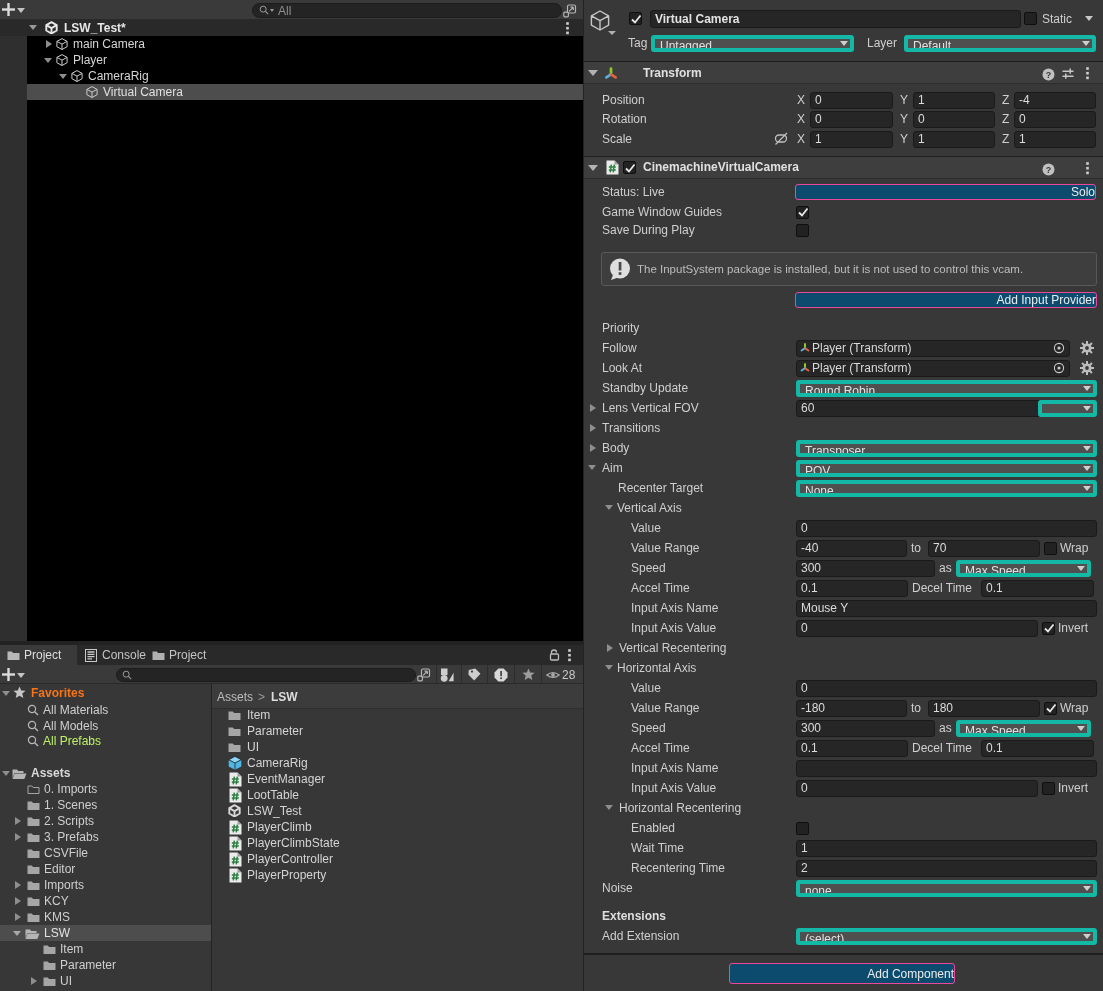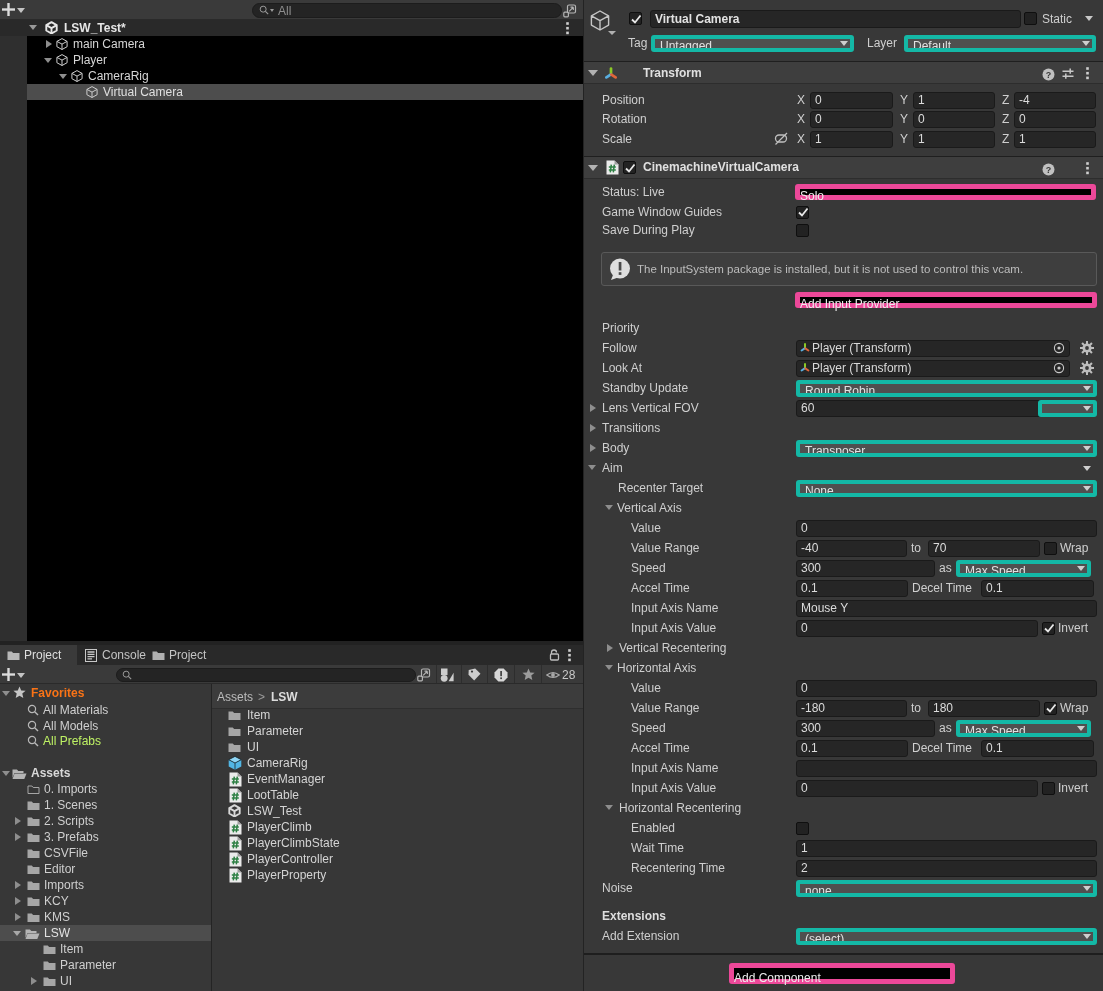--- a/index.html
+++ b/index.html
@@ -1,20 +1,20 @@
 <!DOCTYPE html>
 <html><head><meta charset="utf-8"><style>
 *{margin:0;padding:0;box-sizing:border-box}
 body{width:1103px;height:991px;background:#383838;font-family:"Liberation Sans",sans-serif;font-size:12px;color:#cfcfcf;overflow:hidden}
 #root{position:absolute;left:0;top:0;width:1103px;height:991px;overflow:hidden;transform:translateZ(0);will-change:transform}
 .abs{position:absolute}
 .lbl{position:absolute;height:16px;line-height:16px;white-space:nowrap;color:#cfcfcf}
 .fld{position:absolute;background:#262626;border:1px solid #1a1a1a;border-radius:3px;height:17px;line-height:15px;color:#dcdcdc;padding-left:4px;white-space:nowrap;overflow:hidden}
 .dd{position:absolute;background:#4f4f4f;border:4px solid #14b8a6;border-radius:3px;height:17px;line-height:15px;color:#e2e2e2;padding-left:5px;white-space:nowrap;overflow:hidden}
-.btn{position:absolute;background:#000000;border:5px solid #ec4899;border-radius:3px;color:#ececec;text-align:left}
+.btn{position:absolute;background:#0c4a6e;border:1px solid #ec4899;border-radius:3px;color:#ececec;text-align:right}
 .cb{position:absolute;width:13px;height:13px;background:#222222;border:1px solid #0f0f0f;border-radius:2px}
 .bold{font-weight:bold}
 </style></head><body>
 <div id="root">
 <div class="abs" style="left:0;top:0;width:583px;height:645px;background:#000000">
 <div class="abs" style="left:0;top:0;width:583px;height:20px;background:#3a3a3a;border-bottom:1px solid #2a2a2a"></div>
 <svg style="position:absolute;left:2px;top:3px" width="13" height="13" viewBox="0 0 12.5 12.5">
         <rect x="5.1" y="0" width="2.3" height="12.5" fill="#dcdcdc"></rect>
         <rect x="0" y="5.1" width="12.5" height="2.3" fill="#dcdcdc"></rect>
       </svg>
@@ -478,20 +478,21 @@
 <div class="dd" style="left:1038px;top:399.5px;width:59px"></div>
 <div style="position:absolute;left:1083px;top:406px;width:0;height:0;border-left:4.5px solid transparent;border-right:4.5px solid transparent;border-top:5px solid #cecece"></div>
 <div style="position:absolute;left:590px;top:424px;width:0;height:0;border-top:4.0px solid transparent;border-bottom:4.0px solid transparent;border-left:6px solid #8e8e8e"></div>
 <div class="lbl" style="left:602px;top:420px;color:#cfcfcf">Transitions</div>
 <div style="position:absolute;left:590px;top:444px;width:0;height:0;border-top:4.0px solid transparent;border-bottom:4.0px solid transparent;border-left:6px solid #8e8e8e"></div>
 <div class="lbl" style="left:602px;top:440px;color:#cfcfcf">Body</div>
 <div class="dd" style="left:796px;top:439.5px;width:301px">Transposer</div>
 <div style="position:absolute;left:1083px;top:446px;width:0;height:0;border-left:4.5px solid transparent;border-right:4.5px solid transparent;border-top:5px solid #cecece"></div>
 <div style="position:absolute;left:588px;top:465px;width:0;height:0;border-left:4.5px solid transparent;border-right:4.5px solid transparent;border-top:5px solid #8e8e8e"></div>
 <div class="lbl" style="left:602px;top:460px;color:#cfcfcf">Aim</div>
+<div class="dd" style="left:796px;top:459.5px;width:301px">POV</div>
 <div style="position:absolute;left:1083px;top:466px;width:0;height:0;border-left:4.5px solid transparent;border-right:4.5px solid transparent;border-top:5px solid #cecece"></div>
 <div class="lbl" style="left:618px;top:480px;color:#cfcfcf">Recenter Target</div>
 <div class="dd" style="left:796px;top:479.5px;width:301px">None</div>
 <div style="position:absolute;left:1083px;top:486px;width:0;height:0;border-left:4.5px solid transparent;border-right:4.5px solid transparent;border-top:5px solid #cecece"></div>
 <div style="position:absolute;left:605px;top:505px;width:0;height:0;border-left:4.5px solid transparent;border-right:4.5px solid transparent;border-top:5px solid #8e8e8e"></div>
 <div class="lbl" style="left:617px;top:500px;color:#cfcfcf">Vertical Axis</div>
 <div class="lbl" style="left:631px;top:520px;color:#cfcfcf">Value</div>
 <div class="fld" style="left:796px;top:519.5px;width:301px">0</div>
 <div class="lbl" style="left:631px;top:540px;color:#cfcfcf">Value Range</div>
 <div class="fld" style="left:796px;top:539.5px;width:111px">-40</div>

